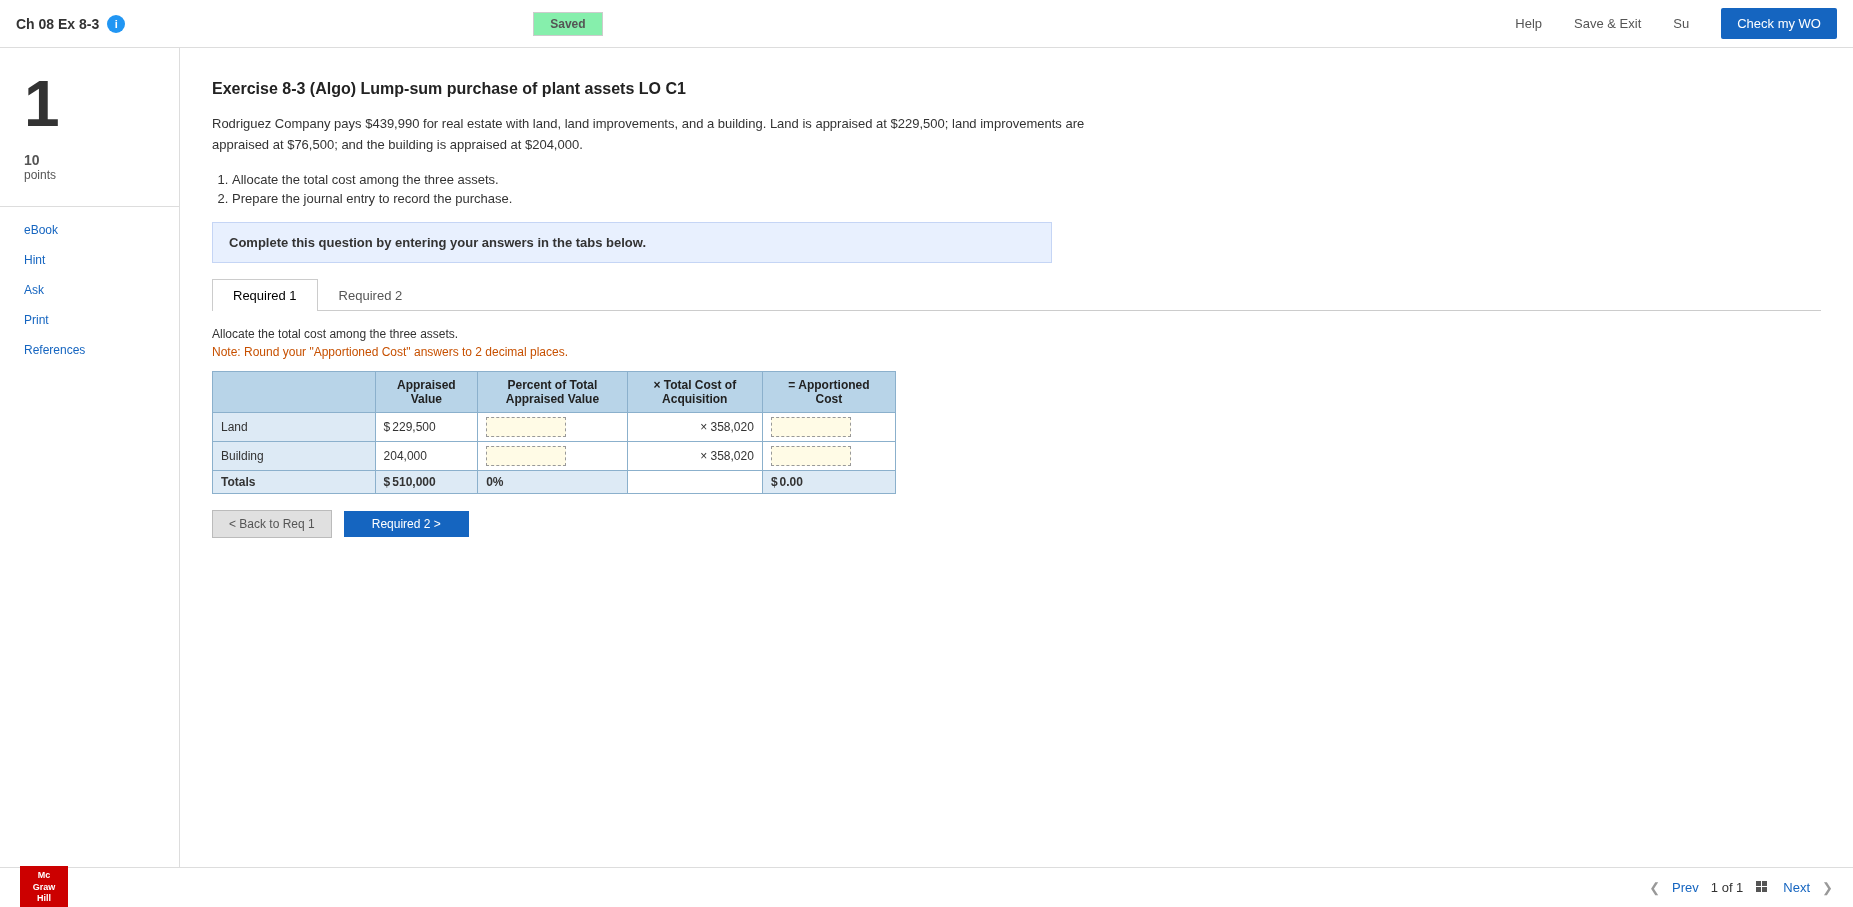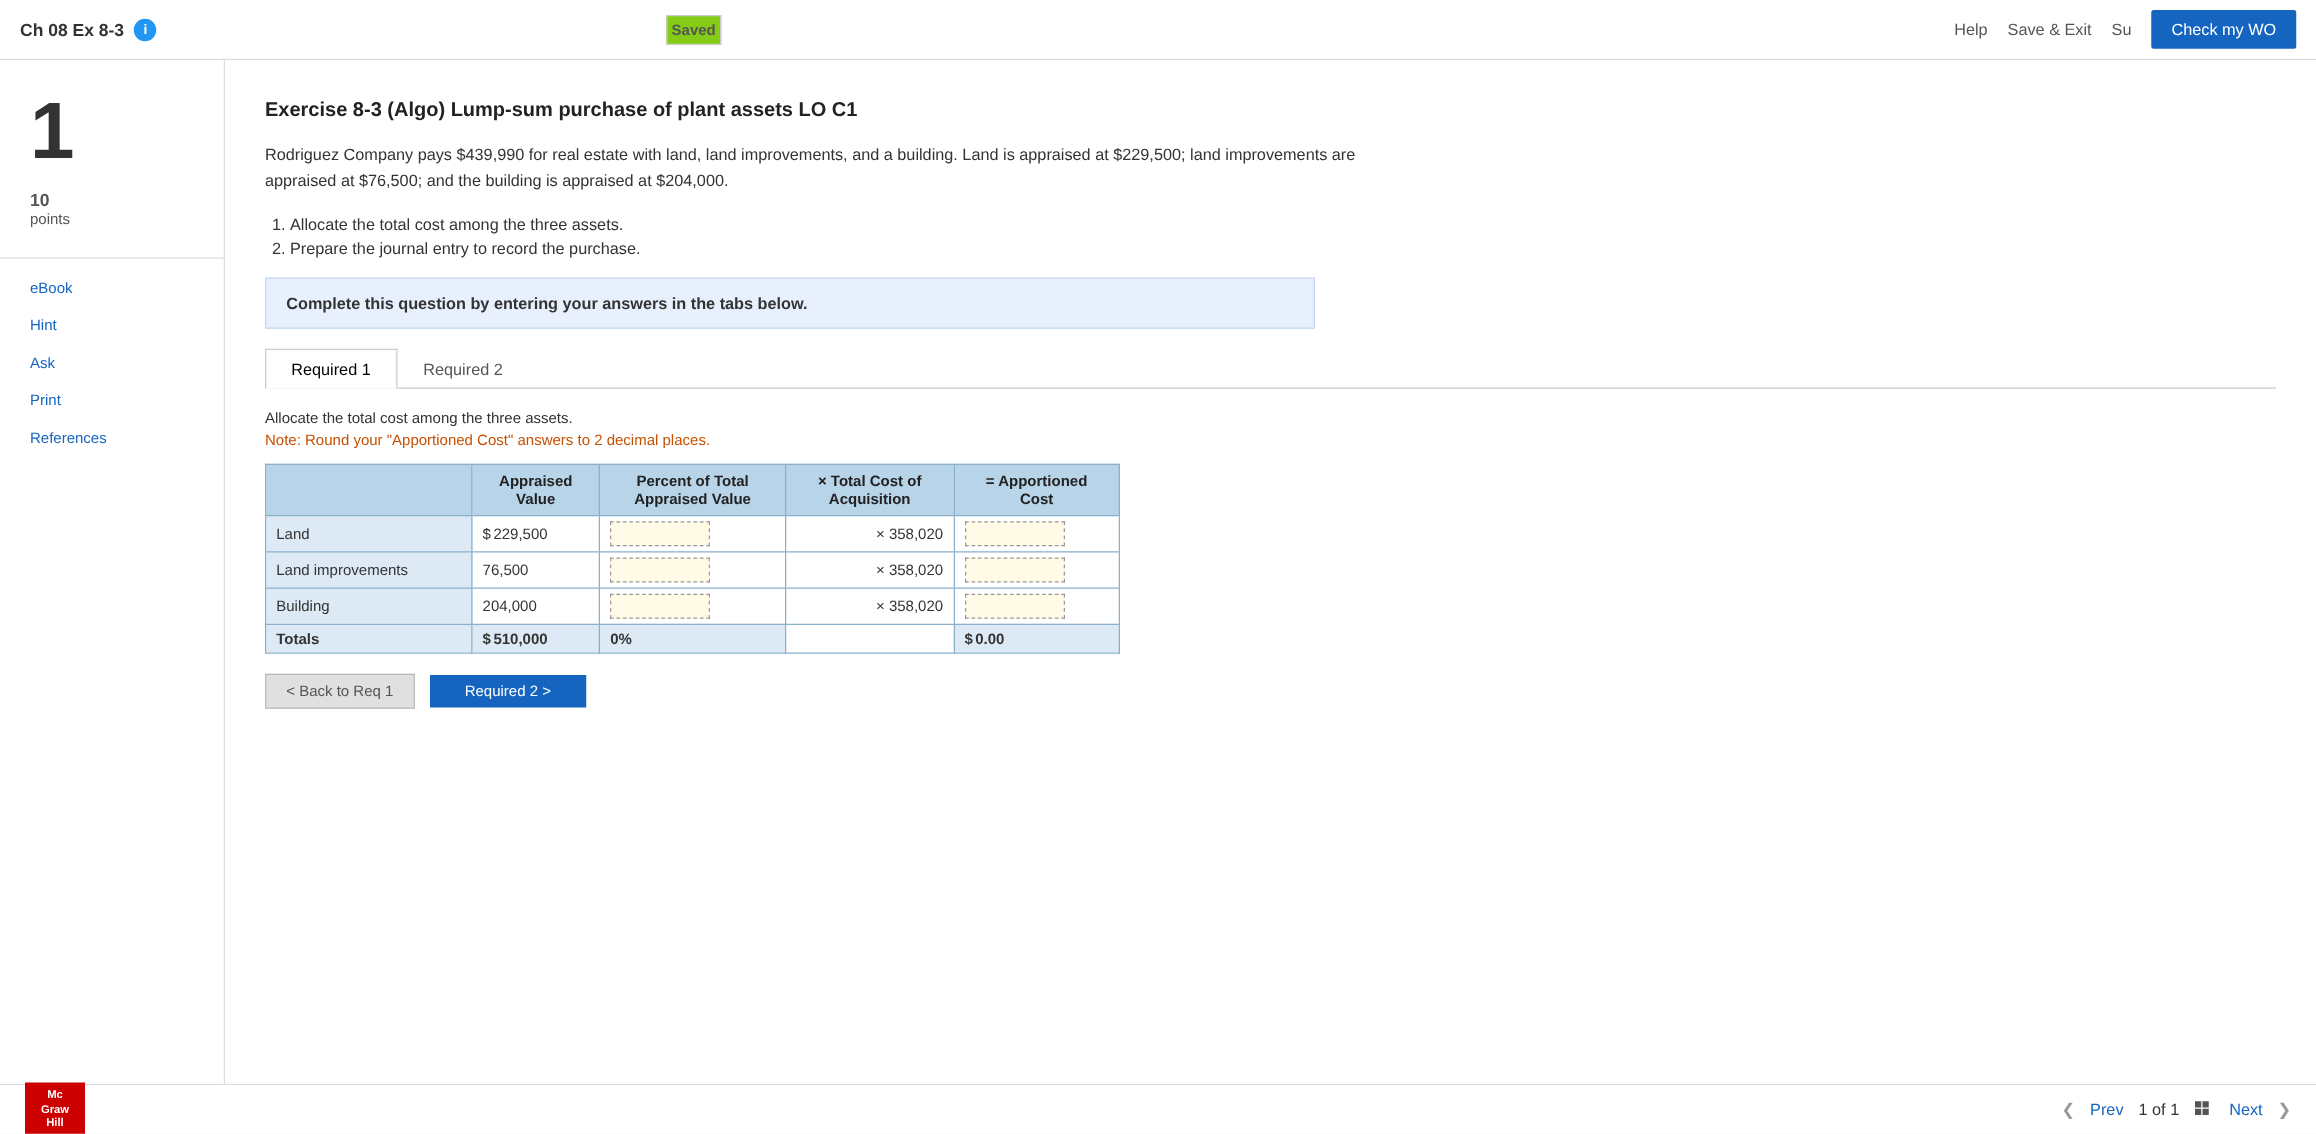--- a/index.html
+++ b/index.html
@@ -35,31 +35,31 @@
       width: 18px;
       height: 18px;
       border-radius: 50%;
       background: #2196F3;
       color: white;
       font-size: 11px;
       font-weight: bold;
       cursor: pointer;
     }
     .saved-badge {
-      background: #84cc16;
+      background: #86efac;
       border: 1px solid #ccc;
       border-radius: 0;
-      padding: 4px 3px;
+      padding: 4px 16px;
       font-size: 12px;
       color: #555;
     }
     .top-bar-right {
       display: flex;
       align-items: center;
-      gap: 16px;
+      gap: 32px;
       margin-left: 24px;
     }
     .top-bar-link {
       color: #555;
       font-size: 13px;
       cursor: pointer;
       text-decoration: none;
     }
     .check-my-wo-btn {
       background: #1565C0;
@@ -411,35 +411,20 @@
           </td>
           <td>
             <input type="text" placeholder="" style="">
           </td>
           <td class="multiply-cell">× 358,020</td>
           <td>
             <input type="text" placeholder="" style="">
           </td>
         </tr>
 
-        <tr>
-          <td class="row-label">Land improvements</td>
-          <td>
-            <div class="currency-cell">
-              <span>76,500</span>
-            </div>
-          </td>
-          <td>
-            <input type="text" placeholder="" style="">
-          </td>
-          <td class="multiply-cell">× 358,020</td>
-          <td>
-            <input type="text" placeholder="" style="">
-          </td>
-        </tr>
 
         <tr>
           <td class="row-label">Building</td>
           <td>
             <div class="currency-cell">
               <span>204,000</span>
             </div>
           </td>
           <td>
             <input type="text" placeholder="" style="">

